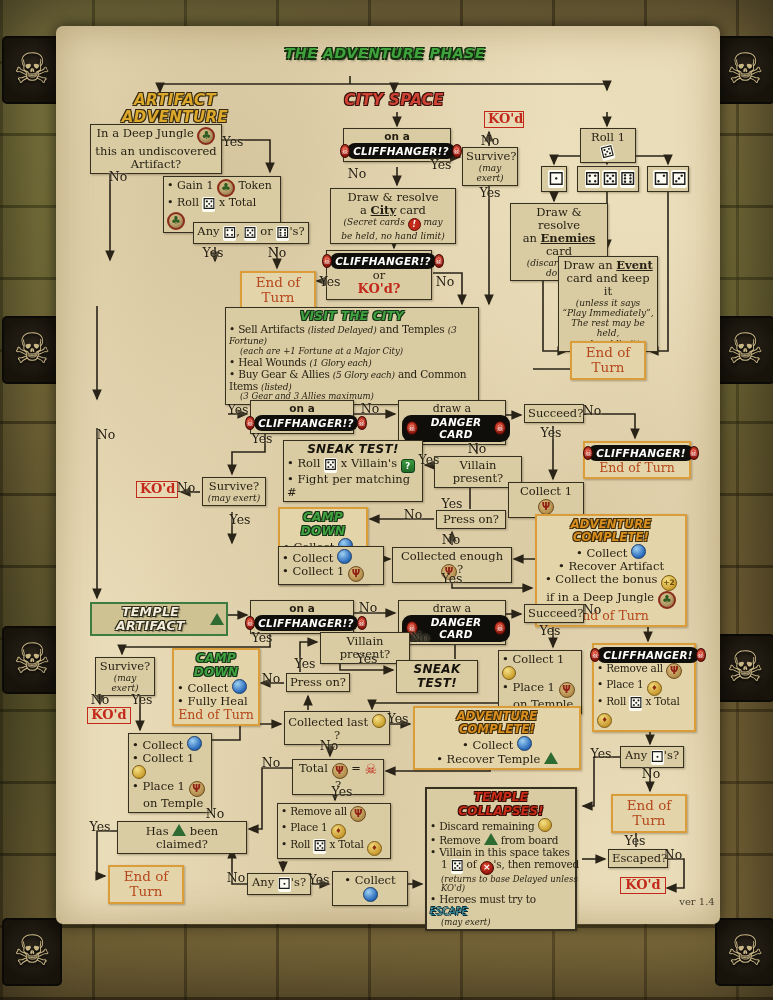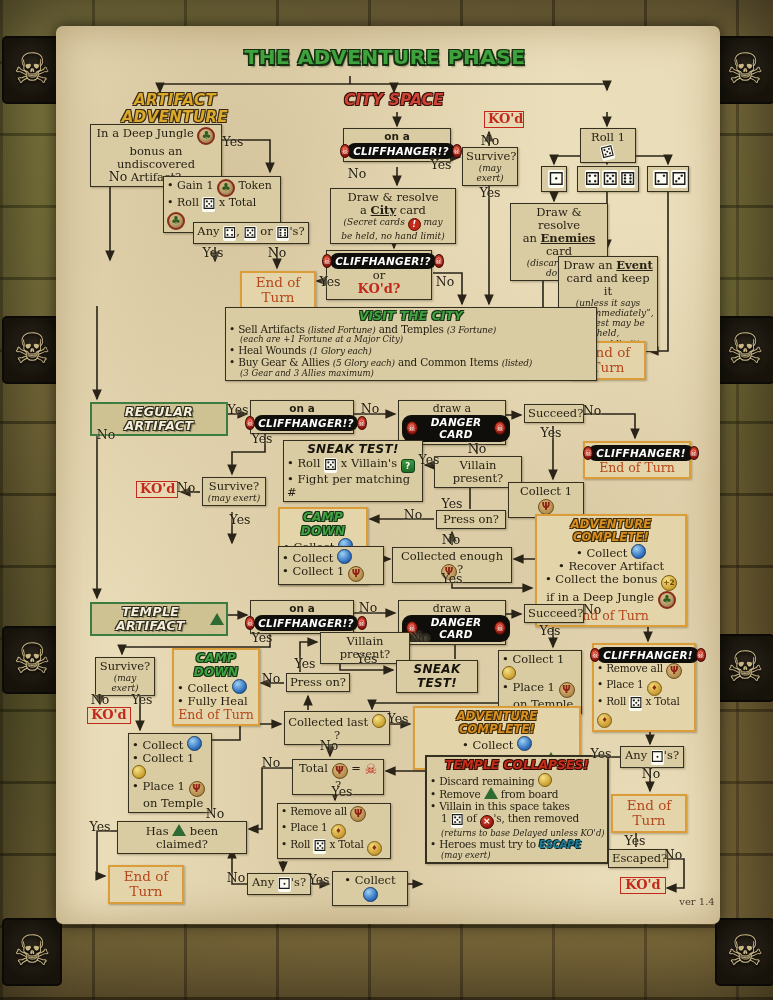--- a/index.html
+++ b/index.html
@@ -40,22 +40,22 @@
   .lft{text-align:left;}
   .ind{padding-left:11px;}
   .sm{font-size:9px;font-style:italic;}
   .smx{font-size:8.5px;font-style:italic;}
   .smi{font-size:9px;font-style:italic;}
   .bseg{font-weight:bold;text-decoration:underline;}
   .ver{font-size:10px;color:#4a4232;}
   .kotxt{color:#c2291b;font-weight:bold;font-size:13px;}
   .eot{color:#b5481c;font-size:12.5px;}
   .eotbig .eot{font-size:13.5px;}
-  .title-h{font-family:"DejaVu Sans",sans-serif;font-weight:bold;
-        text-transform:uppercase;font-size:20px;color:#3fa33d;letter-spacing:.6px;
+  .title-h{font-family:"DejaVu Sans",sans-serif;font-weight:bold;font-style:italic;
+        text-transform:uppercase;font-size:14px;color:#3fa33d;letter-spacing:.6px;
         text-shadow:1.5px 1.5px 0 #14300f,-1.5px -1.5px 0 #14300f,1.5px -1.5px 0 #14300f,-1.5px 1.5px 0 #14300f,2px 3px 2px rgba(0,0,0,.35);}
   .colh{font-family:"DejaVu Sans",sans-serif;font-weight:bold;font-style:italic;
         text-transform:uppercase;font-size:15px;letter-spacing:.4px;}
   .gold{color:#dba82c;text-shadow:1px 1px 0 #3a2c10,-1px -1px 0 #3a2c10,1px -1px 0 #3a2c10,-1px 1px 0 #3a2c10;}
   .redc{color:#cf4434;text-shadow:1px 1px 0 #38100a,-1px -1px 0 #38100a,1px -1px 0 #38100a,-1px 1px 0 #38100a;}
   .bluec{color:#5b97e0;text-shadow:1px 1px 0 #0f1f38,-1px -1px 0 #0f1f38,1px -1px 0 #0f1f38,-1px 1px 0 #0f1f38;}
   .gh{font-family:"DejaVu Sans",sans-serif;font-weight:bold;font-style:italic;text-transform:uppercase;
       font-size:12px;color:#3fa13f;letter-spacing:.3px;
       text-shadow:1px 1px 0 #173317,-1px -1px 0 #173317,1px -1px 0 #173317,-1px 1px 0 #173317;}
   .oh{font-family:"DejaVu Sans",sans-serif;font-weight:bold;font-style:italic;text-transform:uppercase;
@@ -67,21 +67,21 @@
   .sneakh{font-family:"DejaVu Sans",sans-serif;font-weight:bold;font-style:italic;
       text-transform:uppercase;font-size:12px;color:#16130c;letter-spacing:.3px;}
   .arth{font-family:"DejaVu Sans",sans-serif;font-weight:bold;font-style:italic;text-transform:uppercase;
       font-size:12.5px;color:#f4eddc;letter-spacing:.4px;display:flex;align-items:center;justify-content:center;gap:3px;
       text-shadow:1px 1px 0 #2c2a18,-1px -1px 0 #2c2a18,1px -1px 0 #2c2a18,-1px 1px 0 #2c2a18,2px 2px 1px rgba(0,0,0,.4);}
   .ona{font-family:"DejaVu Sans",sans-serif;font-weight:bold;font-size:10.5px;}
   .ona2{font-size:11px;}
   .pill{background:#0f0e0a;color:#fff;border-radius:9px;display:flex;align-items:center;
       justify-content:center;gap:3px;padding:1px 4px;font-family:"DejaVu Sans",sans-serif;
       font-weight:bold;font-style:italic;font-size:10.5px;text-transform:uppercase;letter-spacing:.2px;line-height:1.15;}
-  .escd{font-family:"DejaVu Sans",sans-serif;font-weight:bold;font-style:italic;text-transform:uppercase;
+  .escd{font-family:"DejaVu Sans",sans-serif;font-weight:normal;font-style:italic;text-transform:uppercase;
       font-size:10px;color:#1f7d96;text-shadow:1px 1px 0 #0a2830,-1px -1px 0 #0a2830;margin-top:28px;}
   .dice{display:flex;gap:2px;justify-content:center;align-items:center;padding:1px 2px;}
   .tight{font-size:10.5px;letter-spacing:-.2px;}
   .lbl{position:absolute;z-index:4;transform:translate(-50%,-50%);font-size:12.5px;color:#221d12;
       white-space:nowrap;text-shadow:0 0 3px rgba(233,220,184,.95);}
   
   .ic{display:inline-block;vertical-align:-2px;}
   .ic-jungle{width:14px;height:14px;border-radius:50%;border:2px solid #8a2c1c;
       background:radial-gradient(circle at 40% 35%, #cdb37e 30%, #9c8050 75%);}
   .ic-jungle::after{content:"♣";display:block;text-align:center;line-height:13px;font-size:11px;
@@ -239,21 +239,21 @@
     </div>
   <div class="nd plainnd" style="left:80px;top:92px;width:190px">
       <div class="ln colh gold">Artifact Adventure</div>
     </div>
   <div class="nd plainnd" style="left:344px;top:92px;width:100px">
       <div class="ln colh redc">City Space</div>
     </div>
 
   <div class="nd bx" style="left:90px;top:124px;width:132px">
       <div class="ln ">In a Deep Jungle <span class="ic ic-jungle"></span></div>
-      <div class="ln ">bonus an undiscovered</div>
+      <div class="ln ">this an undiscovered</div>
       <div class="ln ">Artifact?</div>
     </div>
   <div class="nd bx" style="left:163px;top:176px;width:118px;font-size:11px">
       <div class="ln lft">• Gain 1 <span class="ic ic-jungle"></span> Token</div>
       <div class="ln lft">• Roll <span class="ic ic-die"></span> x Total <span class="ic ic-jungle"></span></div>
     </div>
   <div class="nd bx" style="left:193px;top:222px;width:116px">
       <div class="ln ">Any <span class="ic ic-d4"></span>, <span class="ic ic-d5"></span> or <span class="ic ic-d6"></span>'s?</div>
     </div>
   <div class="nd bx org eotbig" style="left:240px;top:271px;width:76px">
@@ -314,32 +314,29 @@
       <div class="ln ">card and keep it</div>
       <div class="ln sm">(unless it says</div>
       <div class="ln sm">“Play Immediately”,</div>
       <div class="ln sm">The rest may be held,</div>
       <div class="ln sm">no hand limit)</div>
     </div>
   <div class="nd bx org eotbig" style="left:570px;top:341px;width:76px">
       <div class="ln eot">End of Turn</div>
     </div>
 
-  <div class="nd bx" style="left:225px;top:307px;width:372px;font-size:11px">
+  <div class="nd bx" style="left:225px;top:307px;width:254px;font-size:11px">
       <div class="ln gh">Visit the City</div>
-      <div class="ln lft tight">• Sell Artifacts <span class="smi">(listed Fortune)</span> and Temples <span class="smi">(3 Fortune)</span></div>
+      <div class="ln lft tight">• Sell Artifacts <span class="smi">(listed Delayed)</span> and Temples <span class="smi">(3 Fortune)</span></div>
       <div class="ln lft ind smx">(each are +1 Fortune at a Major City)</div>
       <div class="ln lft tight">• Heal Wounds <span class="smi">(1 Glory each)</span></div>
       <div class="ln lft tight">• Buy Gear &amp; Allies <span class="smi">(5 Glory each)</span> and Common Items <span class="smi">(listed)</span></div>
       <div class="ln lft ind smx">(3 Gear and 3 Allies maximum)</div>
     </div>
 
-  <div class="nd hdr" style="left:90px;top:402px;width:138px">
-      <div class="ln arth">Regular Artifact</div>
-    </div>
   <div class="nd bx" style="left:250px;top:400px;width:104px">
       <div class="ln ona">on a</div>
       <div class="ln pill"><span class="ic ic-skullpill"></span>Cliffhanger!?<span class="ic ic-skullpill"></span></div>
     </div>
   <div class="nd bx" style="left:398px;top:400px;width:108px">
       <div class="ln ona2">draw a</div>
       <div class="ln pill"><span class="ic ic-skullpill"></span>Danger Card<span class="ic ic-skullpill"></span></div>
     </div>
   <div class="nd bx" style="left:524px;top:404px;width:60px">
       <div class="ln ">Succeed?</div>
@@ -459,21 +456,21 @@
       <div class="ln lft tight">• Remove all <span class="ic ic-tart"></span></div>
       <div class="ln lft tight">• Place 1 <span class="ic ic-tidol"></span></div>
       <div class="ln lft tight">• Roll <span class="ic ic-die"></span> x Total <span class="ic ic-tidol"></span></div>
     </div>
   <div class="nd bx" style="left:247px;top:873px;width:64px">
       <div class="ln ">Any <span class="ic ic-d1"></span>'s?</div>
     </div>
   <div class="nd bx" style="left:332px;top:871px;width:76px">
       <div class="ln ">• Collect <span class="ic ic-tblue"></span></div>
     </div>
-  <div class="nd bx" style="left:425px;top:755px;width:184px;font-size:10.5px;border-width:2px">
+  <div class="nd bx" style="left:425px;top:787px;width:152px;font-size:10.5px;border-width:2px">
       <div class="ln rh">Temple Collapses!</div>
       <div class="ln lft tight">• Discard remaining <span class="ic ic-coin"></span></div>
       <div class="ln lft tight">• Remove <span class="ic ic-temple"></span> from board</div>
       <div class="ln lft tight">• Villain in this space takes</div>
       <div class="ln lft ind tight">1 <span class="ic ic-die"></span> of <span class="ic ic-wound"></span>'s, then removed</div>
       <div class="ln lft ind smx">(returns to base Delayed unless KO'd)</div>
       <div class="ln lft tight">• Heroes must try to <span class="escd">Escape</span></div>
       <div class="ln lft ind smx">(may exert)</div>
     </div>
   <div class="nd bx" style="left:117px;top:821px;width:130px">

